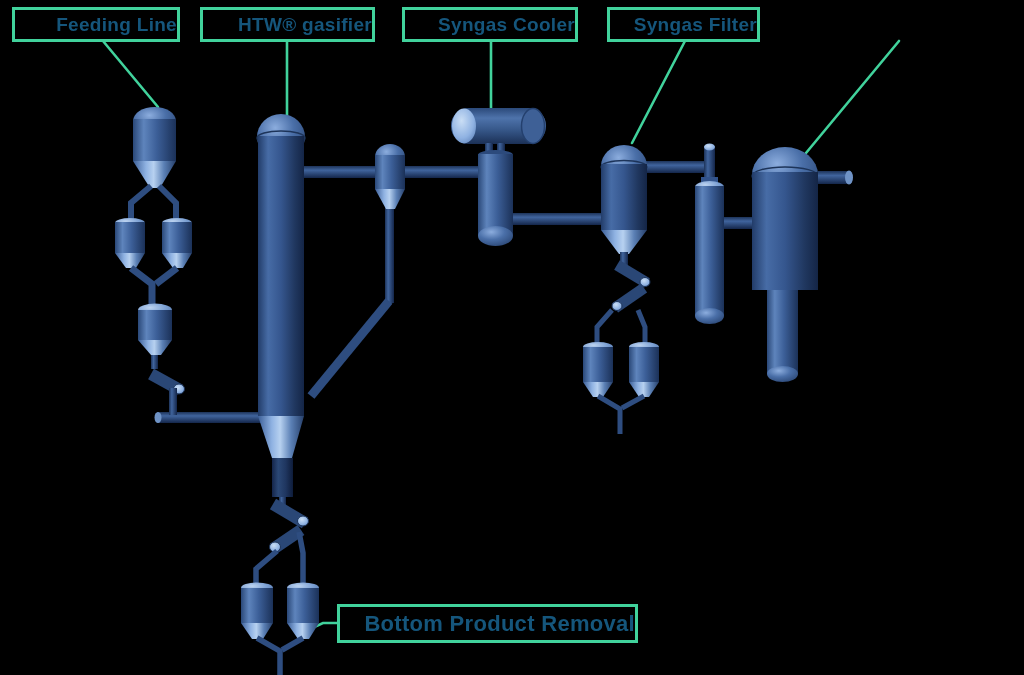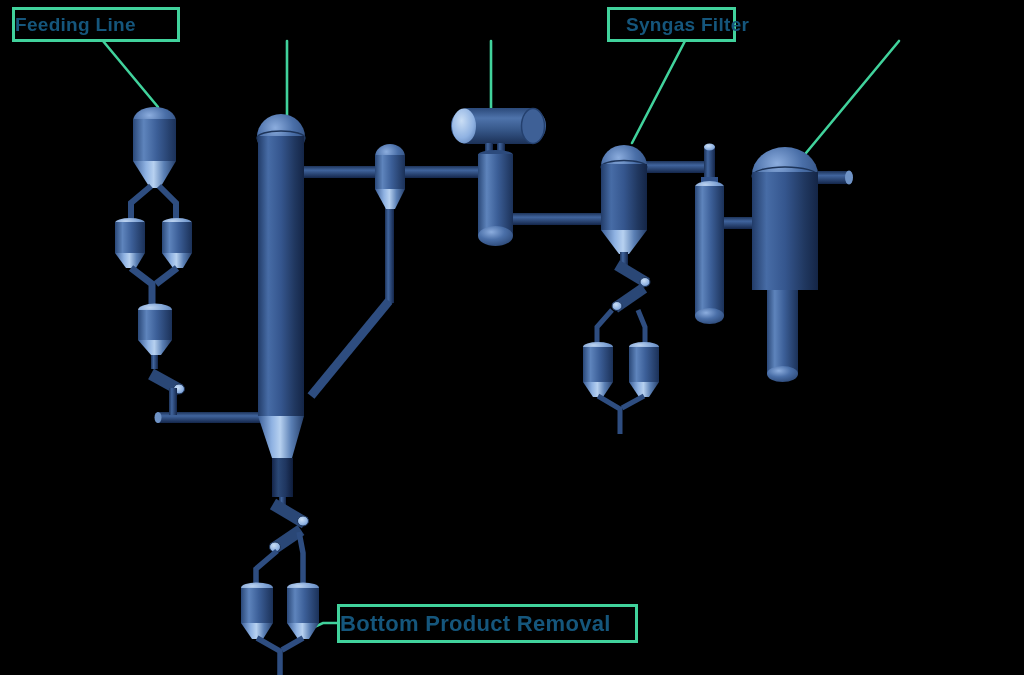--- a/index.html
+++ b/index.html
@@ -3,21 +3,21 @@
 <meta charset="utf-8">
 <style>
   html,body{margin:0;padding:0;background:#000;}
   .stage{
     position:relative;width:1024px;height:675px;background:var(--bg,#000);
     overflow:hidden;font-family:"Liberation Sans",sans-serif;
   }
   .stage svg{position:absolute;left:0;top:0;}
   .label-box{
     position:absolute;box-sizing:border-box;
-    display:flex;align-items:center;justify-content:flex-start;
+    display:flex;align-items:center;justify-content:flex-end;
     border:3px solid var(--accent-green,#41d29c);
     background:var(--bg,#000);
     color:var(--label-text,#15567c);
     font-weight:bold;font-size:19px;letter-spacing:.3px;white-space:nowrap;
   }
   .label-box.big{font-size:22px;}
   .leader{stroke:var(--accent-green,#41d29c);stroke-width:2.6;fill:none;stroke-linecap:round;}
   .pipeline{stroke:#2e4d80;fill:none;}
   .conv{stroke:#2a4776;fill:none;}
 </style>
@@ -220,20 +220,26 @@
     <ellipse cx="849" cy="177.5" rx="4" ry="7" fill="#6f93c6"></ellipse>
     <rect x="752" y="172" width="66" height="118" fill="url(#gradCyl)"></rect>
     <rect x="767" y="290" width="31" height="84" fill="url(#gradCylL)"></rect>
     <ellipse cx="782.5" cy="374" rx="15.5" ry="8" fill="url(#gradDome)"></ellipse>
   </g>
 </svg>
 
 <div class="label-box" style="left:12px;top:7px;width:168px;height:35px;">
   <span>Feeding Line</span>
 </div>
-<div class="label-box" style="left:607px;top:7px;width:129px;height:35px;padding-left:16px;">
+<div class="label-box" style="left:200px;top:7px;width:175px;height:35px;">
+  <span>HTW® gasifier</span>
+</div>
+<div class="label-box" style="left:402px;top:7px;width:176px;height:35px;">
+  <span>Syngas Cooler</span>
+</div>
+<div class="label-box" style="left:607px;top:7px;width:153px;height:35px;padding-left:16px;">
   <span>Syngas Filter</span>
 </div>
 <div class="label-box big" style="left:337px;top:604px;width:301px;height:39px;">
   <span>Bottom Product Removal</span>
 </div>
 
 </div>
 
 </body></html>

